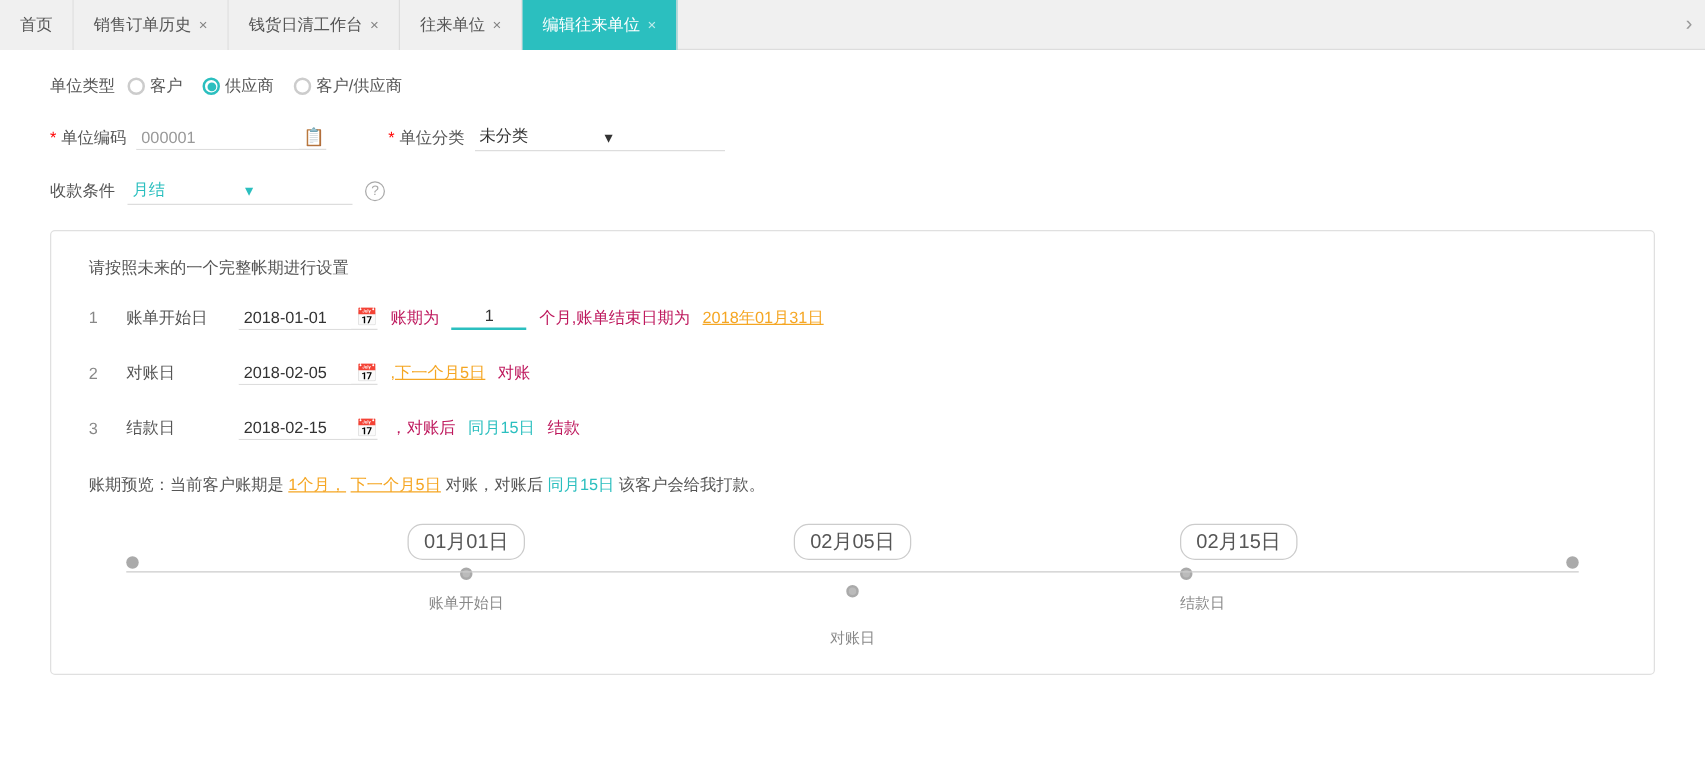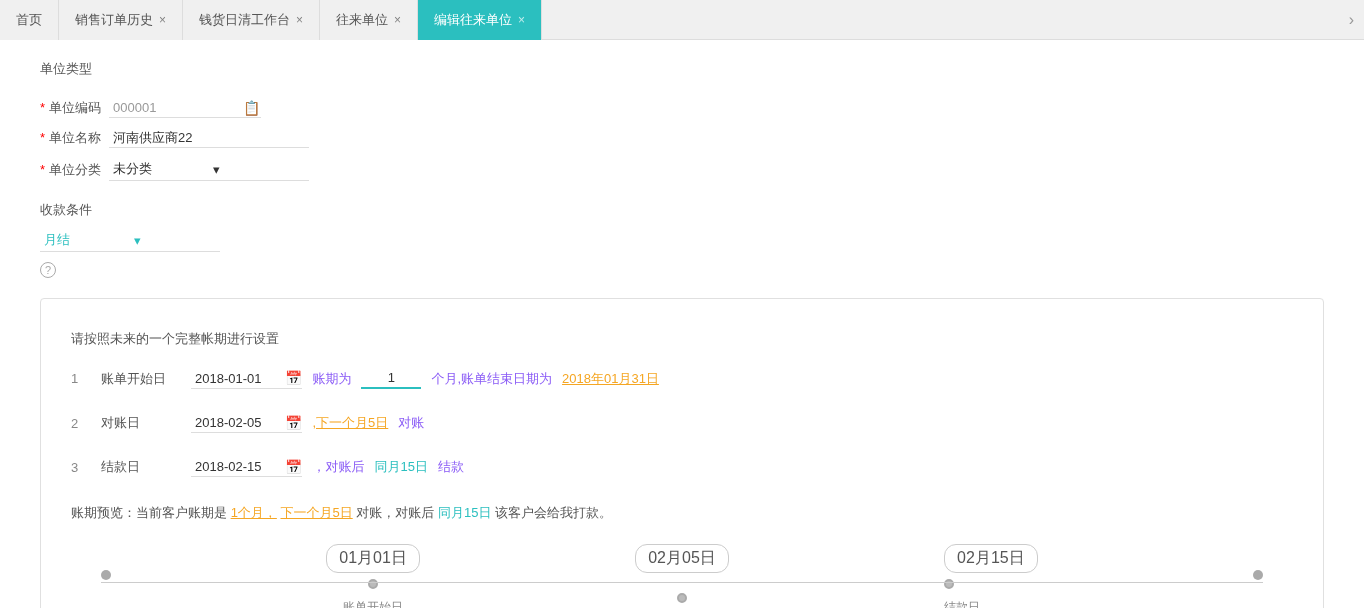--- a/index.html
+++ b/index.html
@@ -48,24 +48,23 @@
     
     .main-content {
       background: #fff;
       padding: 20px 40px;
       min-height: calc(100vh - 40px);
     }
 
     
     .form-row {
       display: flex;
-      align-items: flex-start;
+      align-items: center;
       margin-bottom: 20px;
       gap: 10px;
-      flex-direction: column;
     }
     .form-label {
       color: #555;
       white-space: nowrap;
       font-size: 13px;
     }
     .required-star {
       color: red;
       margin-right: 4px;
     }
@@ -188,21 +187,20 @@
     .inner-box {
       border: 1px solid #e0e0e0;
       border-radius: 4px;
       padding: 20px 30px;
       margin-top: 10px;
     }
     .inner-box-title {
       font-size: 13px;
       color: #555;
       margin-bottom: 20px;
-      margin-top: 11px;
     }
 
     .setting-row {
       display: flex;
       align-items: center;
       margin-bottom: 24px;
       gap: 10px;
     }
     .row-num {
       width: 20px;
@@ -237,21 +235,21 @@
       outline: none;
       font-size: 13px;
       color: #333;
       width: 60px;
       padding: 2px 4px;
       text-align: center;
     }
 
     .inline-text {
       font-size: 13px;
-      color: #8b5cf6;
+      color: #be185d;
     }
     .inline-highlight-orange {
       color: #f5a623;
       font-size: 13px;
       text-decoration: underline;
     }
     .inline-highlight-teal {
       color: #2bbfbf;
       font-size: 13px;
     }
@@ -302,39 +300,47 @@
     <span>编辑往来单位</span>
     <span class="close-btn">×</span>
   </div>
   <div class="tab-expand">›</div>
 </div>
 
 <div class="main-content">
 
   <div class="form-row">
     <span class="form-label">单位类型</span>
+    <div class="radio-group">
+      <label class="radio-item">
+        <div class="radio-circle"></div>
+        <span>客户</span>
+      </label>
+      <label class="radio-item">
+        <div class="radio-circle checked"></div>
+        <span>供应商</span>
+      </label>
+      <label class="radio-item">
+        <div class="radio-circle"></div>
+        <span>客户/供应商</span>
+      </label>
+    </div>
   </div>
 
   <div class="form-row">
     <div class="field-group">
       <span class="form-label">
         <span class="required-star">*</span><span>单位编码</span>
       </span>
       <div class="input-with-icon">
         <input type="text" class="text-input" style="border: none; width: 130px;" value="000001">
         <span class="cal-icon">📋</span>
       </div>
     </div>
 
-    <div class="field-group">
-      <span class="form-label">
-        <span class="required-star">*</span><span>单位名称</span>
-      </span>
-      <input type="text" class="text-input" style="width: 200px;" value="河南供应商22">
-    </div>
 
     <div class="field-group">
       <span class="form-label">
         <span class="required-star">*</span><span>单位分类</span>
       </span>
       <div class="select-input">
         <span>未分类</span>
         <span class="dropdown-arrow">▾</span>
       </div>
     </div>

